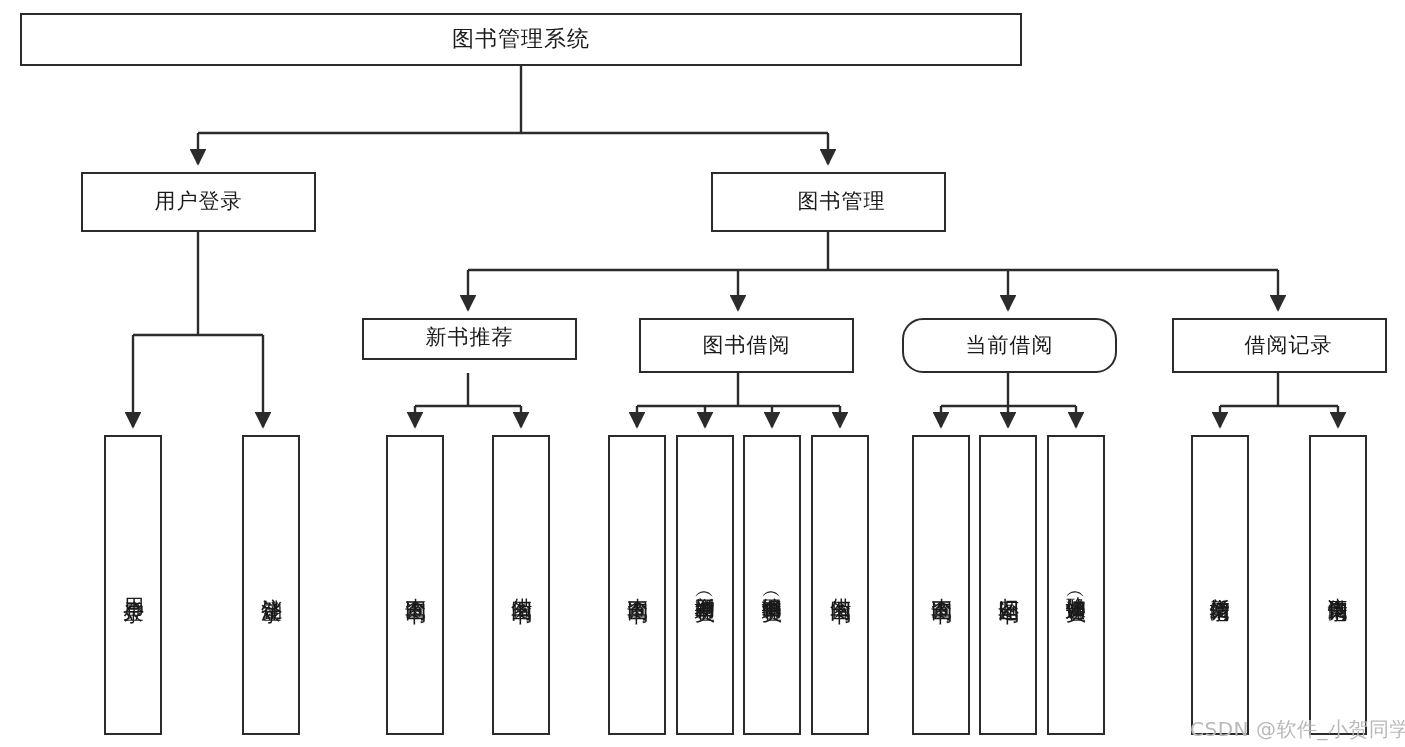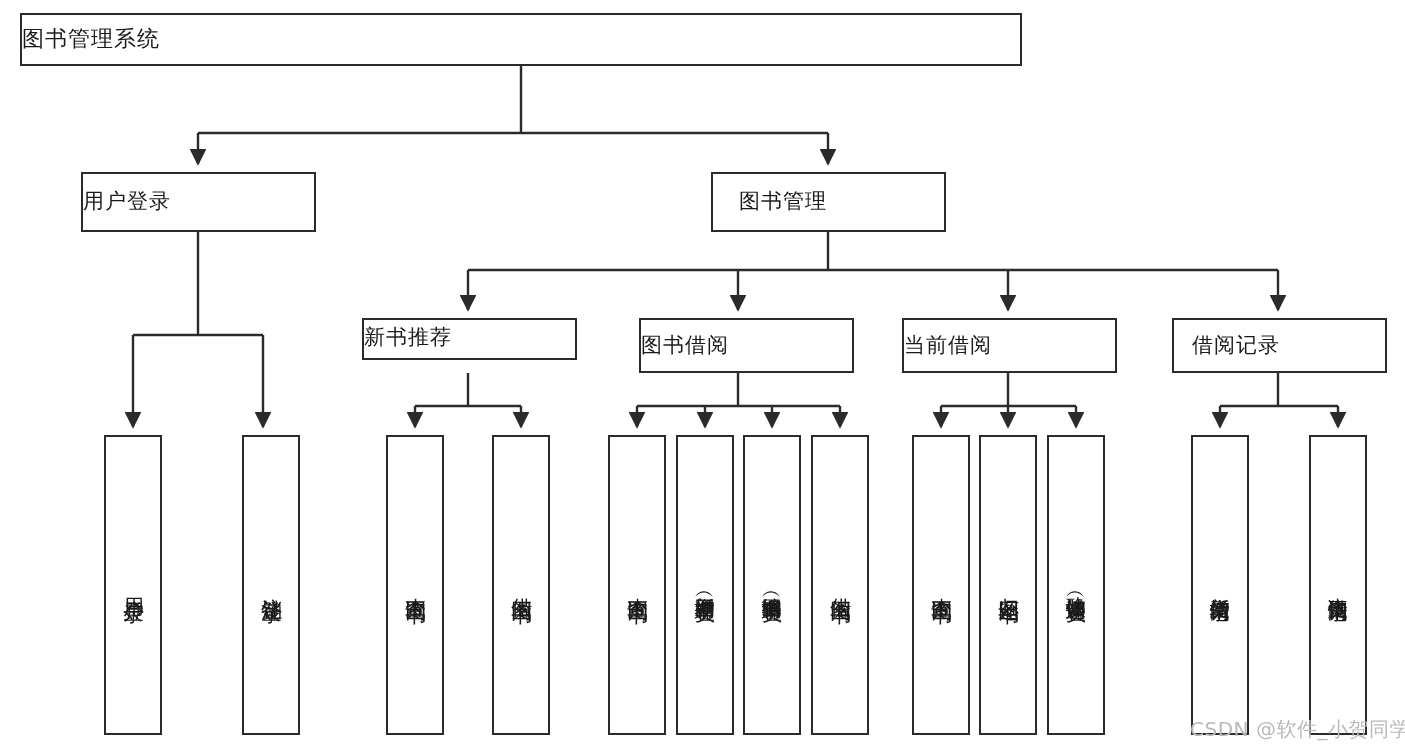--- a/index.html
+++ b/index.html
@@ -26,21 +26,21 @@
     height: 747px;
     pointer-events: none;
   }
   .node {
     position: absolute;
     box-sizing: border-box;
     background: #ffffff;
     border: 2px solid #2b2b2b;
     display: flex;
     align-items: center;
-    justify-content: flex-start;
+    justify-content: center;
     color: #1a1a1a;
     z-index: 2;
   }
   
   .node.horiz {
     font-size: 21px;
     letter-spacing: 1px;
     line-height: 1.1;
   }
   .node.root {
@@ -139,21 +139,21 @@
   <div class="node horiz" style="left:711px; top:172px; width:235px; height:60px;padding-left:26px;">
     <span>图书管理</span>
   </div>
 
   <div class="node horiz" style="left:362px; top:318px; width:215px; height:42px;font-family:Liberation Mono, monospace;">
     <span>新书推荐</span>
   </div>
   <div class="node horiz" style="left:639px; top:318px; width:215px; height:55px;">
     <span>图书借阅</span>
   </div>
-  <div class="node horiz" style="left:902px; top:318px; width:215px; height:55px;">
+  <div class="node horiz" style="left:902px; top:318px; width:215px; height:55px;border-radius:21px;">
     <span>当前借阅</span>
   </div>
   <div class="node horiz" style="left:1172px; top:318px; width:215px; height:55px;padding-left:18px;">
     <span>借阅记录</span>
   </div>
 
   <div class="node vert" style="left:104px; top:435px; width:58px; height:300px;">
     <span class="vlabel">用户登录</span>
   </div>
   <div class="node vert" style="left:242px; top:435px; width:58px; height:300px;">

